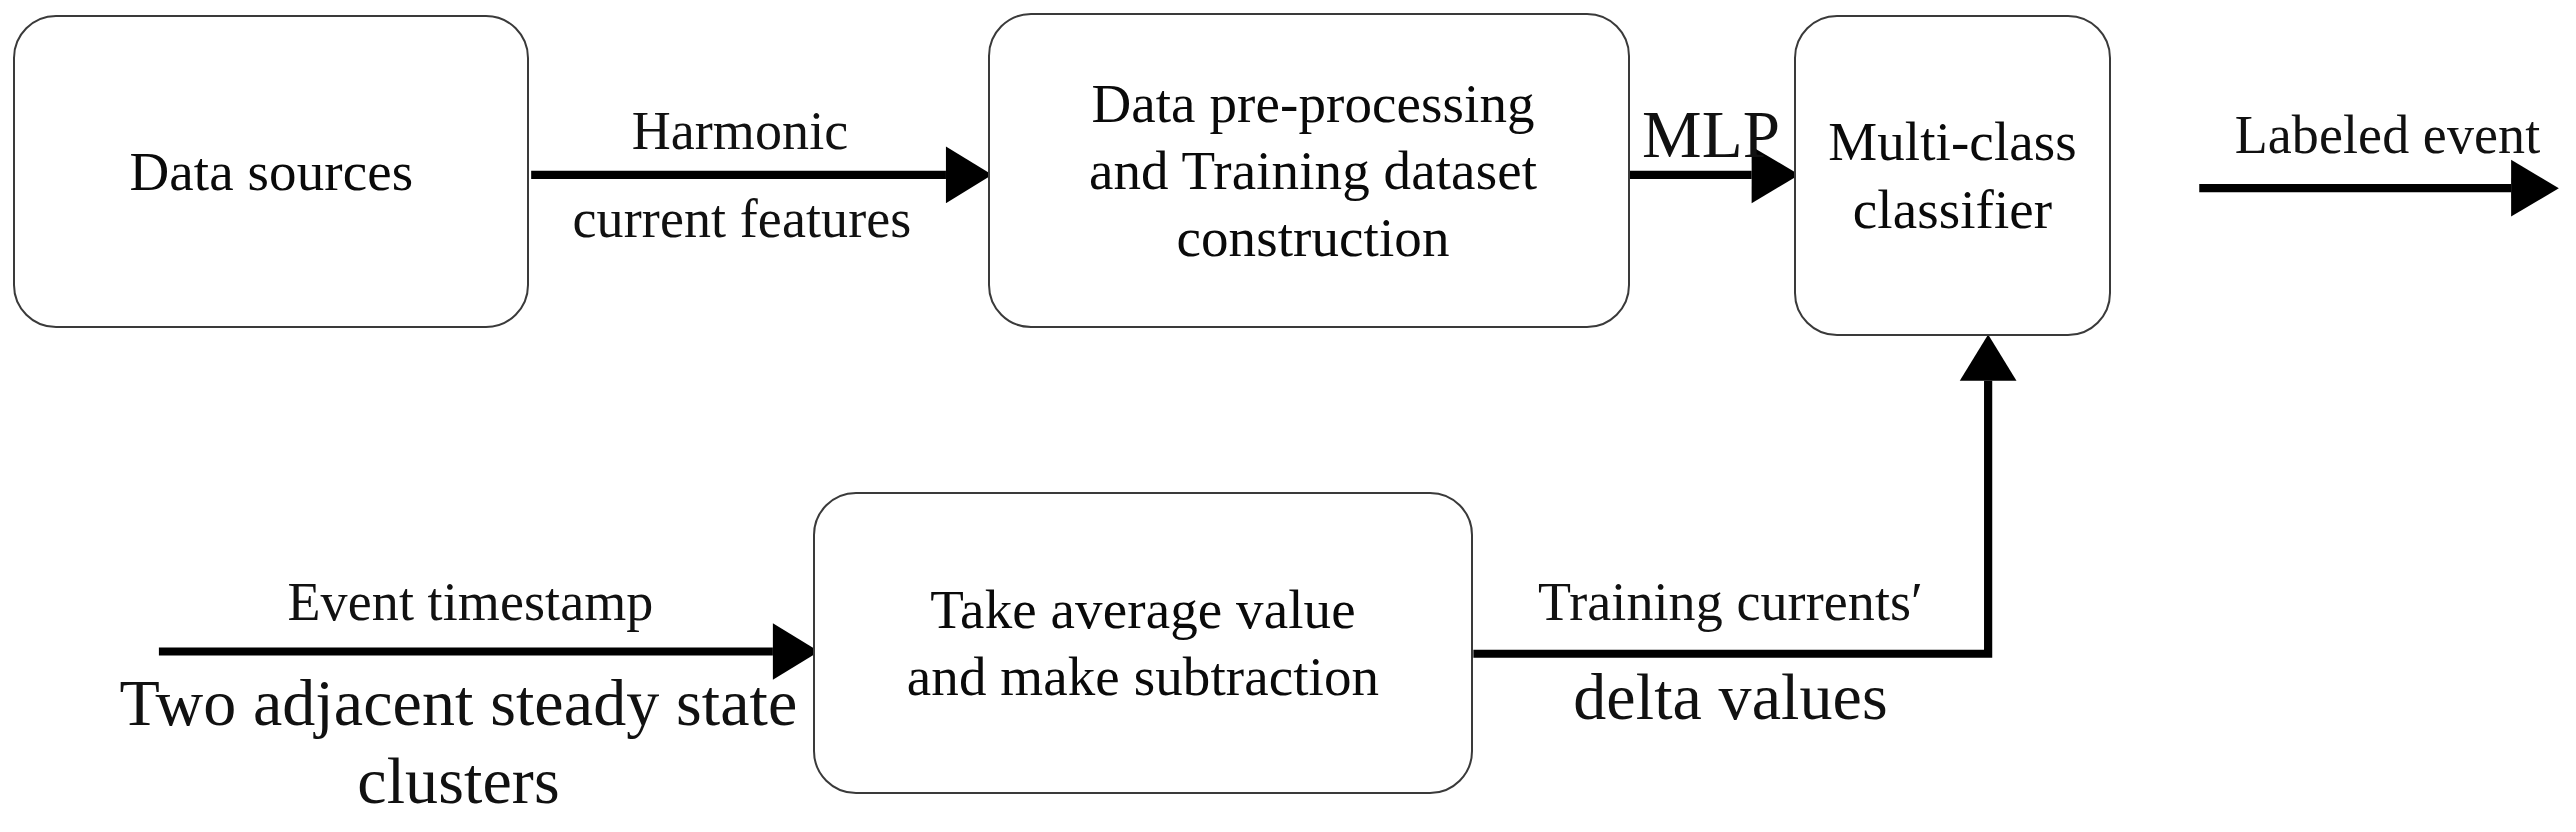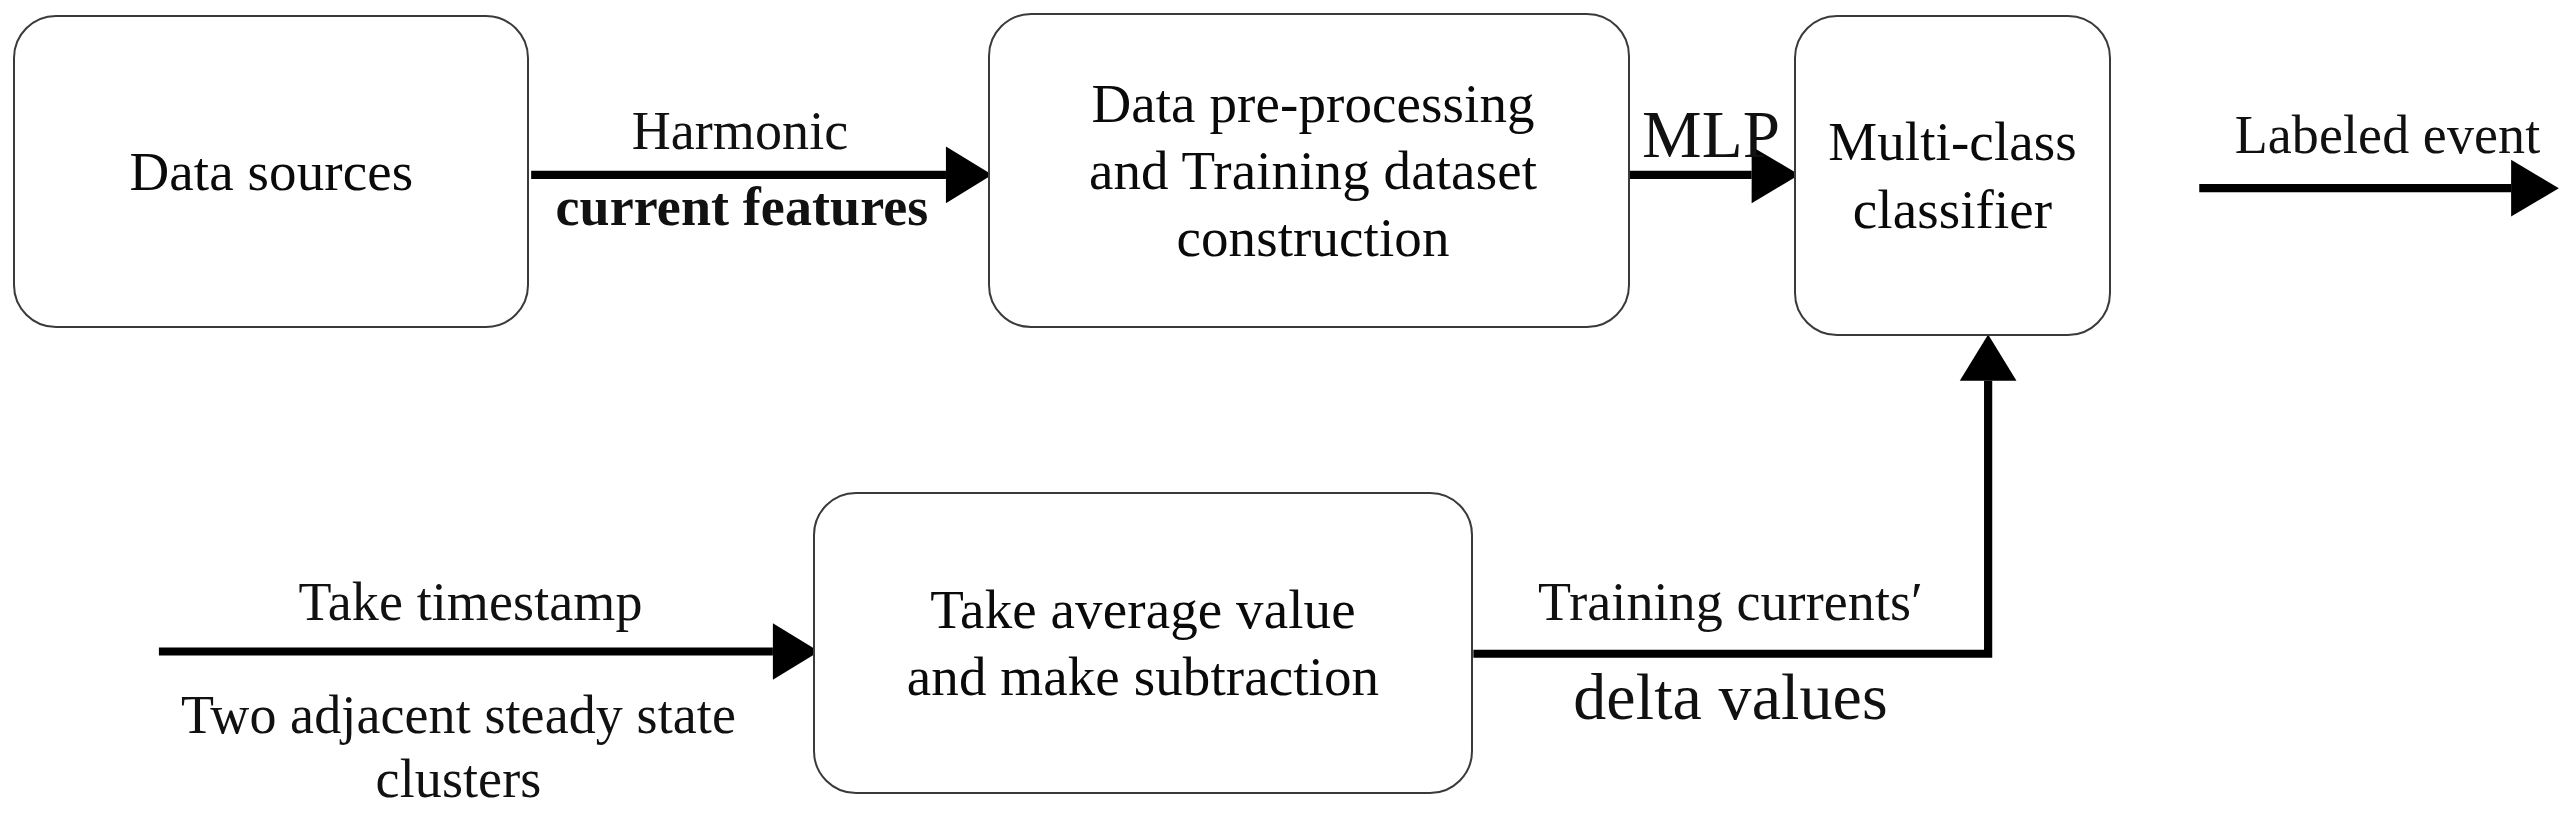--- a/index.html
+++ b/index.html
@@ -101,29 +101,29 @@
 classifier</span>
   </div>
 
   <div class="node-box" style="left:813px; top:492px; width:660px; height:302px; font-size:55px;">
     <span class="node-label">Take average value
 and make subtraction</span>
   </div>
 
   <div class="edge-label" style="left:531px; top:100px; width:418px; font-size:54px;">Harmonic</div>
 
-  <div class="edge-label" style="left:522px; top:176px; width:440px; font-size:54px;font-weight:bold;">current features</div>
+  <div class="edge-label" style="left:522px; top:188px; width:440px; font-size:54px;">current features</div>
 
   <div class="edge-label" style="left:1625px; top:95px; width:172px; font-size:67px;">MLP</div>
 
   <div class="edge-label" style="left:2201px; top:104px; width:373px; font-size:54px;">Labeled event</div>
 
-  <div class="edge-label" style="left:172px; top:571px; width:597px; font-size:54px;">Take timestamp</div>
+  <div class="edge-label" style="left:172px; top:571px; width:597px; font-size:54px;">Event timestamp</div>
 
-  <div class="edge-label" style="left:82px; top:664px; width:753px; font-size:54px;margin-top:20px;">Two adjacent steady state
+  <div class="edge-label" style="left:82px; top:664px; width:753px; font-size:66px;">Two adjacent steady state
 clusters</div>
 
   <div class="edge-label" style="left:1473px; top:571px; width:515px; font-size:54px;">Training currents′</div>
 
   <div class="edge-label" style="left:1473px; top:658px; width:515px; font-size:66px;">delta values</div>
 
 </div>
 
 
 </body></html>

